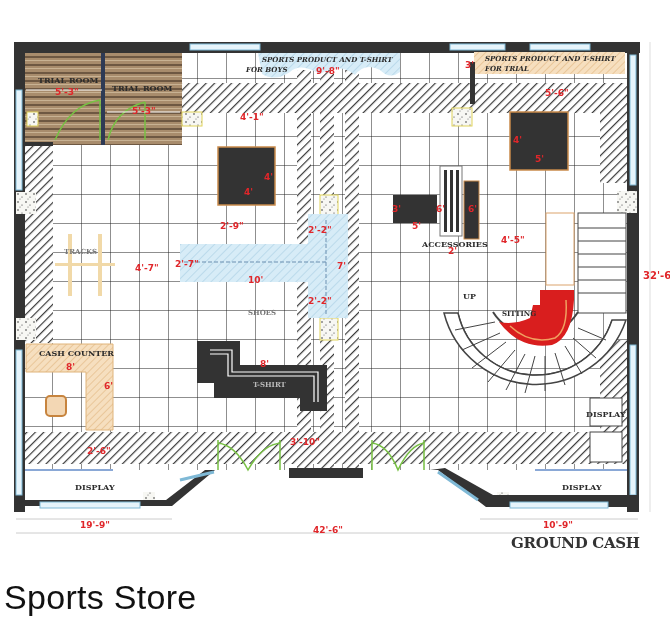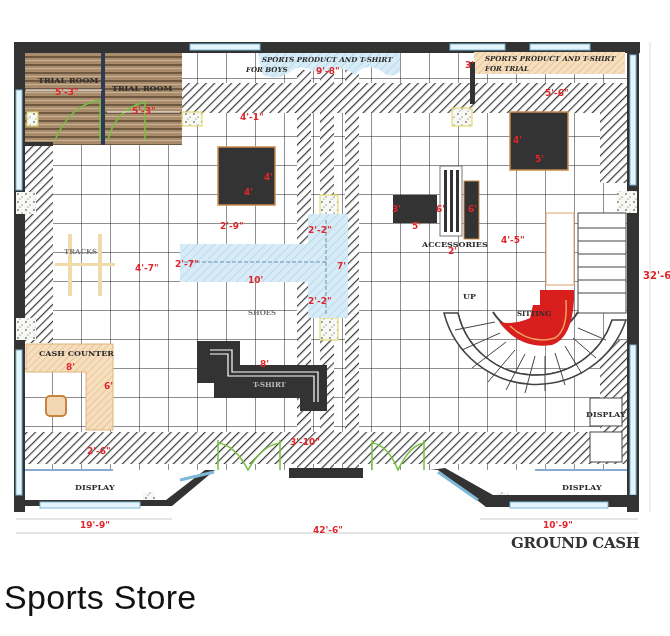--- a/index.html
+++ b/index.html
@@ -153,21 +153,21 @@
 <div class="lbl" style="left:262px;top:56px;font-size:7px;font-style:italic;">SPORTS PRODUCT AND T-SHIRT</div>
 <div class="lbl" style="left:246px;top:66px;font-size:7px;font-style:italic;">FOR BOYS</div>
 <div class="lbl" style="left:485px;top:55px;font-size:7px;font-style:italic;">SPORTS PRODUCT AND T-SHIRT</div>
 <div class="lbl" style="left:485px;top:65px;font-size:7px;font-style:italic;">FOR TRIAL</div>
 <div class="lbl" style="left:64px;top:248px;font-size:7px;color:#777;">TRACKS</div>
 <div class="lbl" style="left:248px;top:267px;font-size:7px;color:#777;margin-top:42px;">SHOES</div>
 <div class="lbl" style="left:422px;top:240px;font-size:8px;">ACCESSORIES</div>
 <div class="lbl" style="left:39px;top:349px;font-size:8px;text-align:right;">CASH COUNTER</div>
 <div class="lbl" style="left:253px;top:381px;font-size:7px;color:#bbb;">T-SHIRT</div>
 <div class="lbl" style="left:463px;top:292px;font-size:8px;">UP</div>
-<div class="lbl" style="left:502px;top:310px;font-size:7px;margin-left:15px;">SITTING</div>
+<div class="lbl" style="left:502px;top:310px;font-size:7px;">SITTING</div>
 <div class="lbl" style="left:75px;top:483px;font-size:8px;">DISPLAY</div>
 <div class="lbl" style="left:562px;top:483px;font-size:8px;">DISPLAY</div>
 <div class="lbl" style="left:586px;top:410px;font-size:8px;">DISPLAY</div>
 
 <div class="dim" style="left:55px;top:88px;">5'-3"</div>
 <div class="dim" style="left:132px;top:107px;">5'-3"</div>
 <div class="dim" style="left:316px;top:67px;">9'-8"</div>
 <div class="dim" style="left:240px;top:113px;">4'-1"</div>
 <div class="dim" style="left:264px;top:173px;">4'</div>
 <div class="dim" style="left:244px;top:188px;">4'</div>

